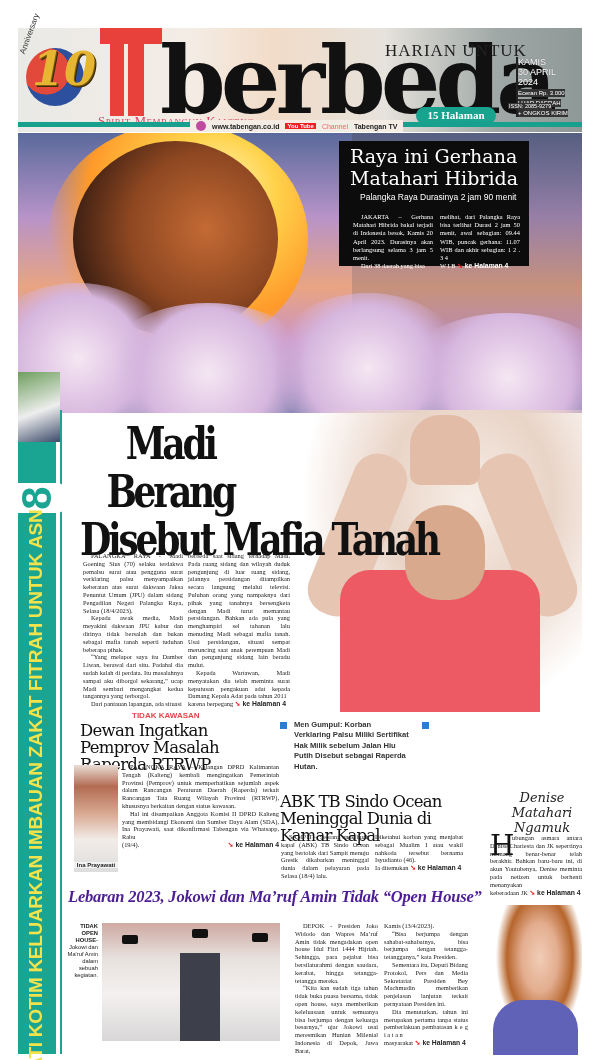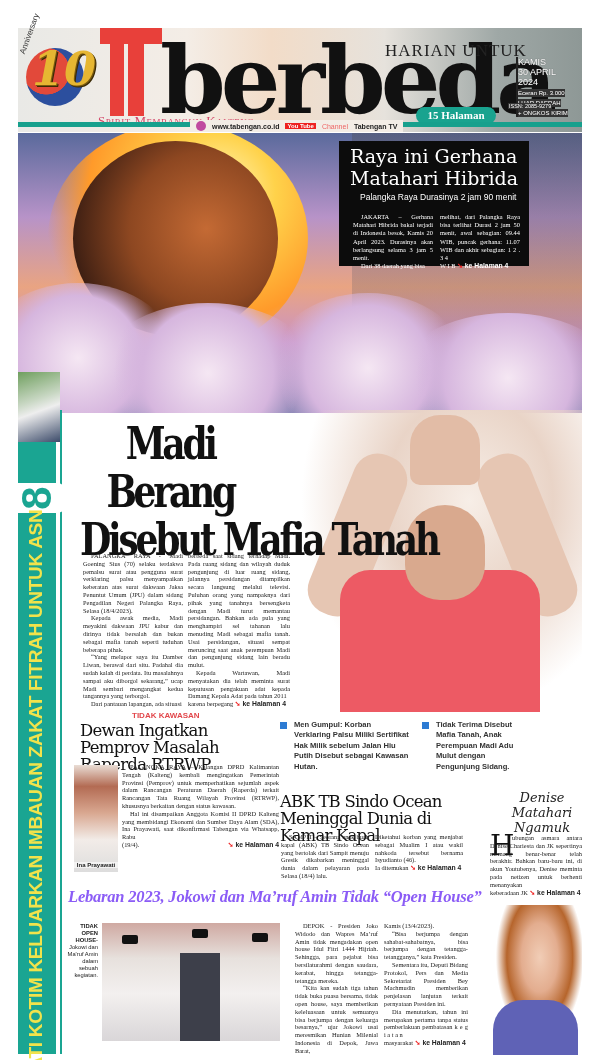--- a/index.html
+++ b/index.html
@@ -63,21 +63,21 @@
 #inaphoto{left:74px;top:765px;width:44px;height:107px;background:linear-gradient(180deg,#e9ddd5 0,#b36b53 20%,#d9a891 45%,#f2ece8 70%,#ddd 100%)}
 #inacap{left:74px;top:862px;width:44px;font:bold 6px "Liberation Sans",sans-serif;color:#222;text-align:center;background:rgba(255,255,255,.6)}
 
 #abk-title{left:280px;top:793px;width:190px;font:16.5px "DejaVu Serif",serif;letter-spacing:-.8px;line-height:17px;color:#111}
 
 #denise-script{left:492px;top:790px;width:100px;font:italic 13px "DejaVu Serif",serif;color:#222;text-align:center;line-height:15px}
 #dropcap{left:490px;top:832px;font:28px "DejaVu Serif",serif;line-height:28px;color:#111}
 #denisephoto{left:488px;top:905px;width:94px;height:150px;background:radial-gradient(ellipse at 55% 35%,#f1cdb6 0,#e3ad8f 25%,#b6652c 45%,rgba(255,255,255,0) 60%)}
 #denisephoto .jacket{position:absolute;left:5px;top:95px;width:85px;height:55px;background:#5f62b6;border-radius:30px 30px 0 0}
 
-#lebaran-title{left:68px;top:887px;font:italic bold 16.5px "Liberation Serif",serif;color:#8b5cf6;letter-spacing:-.2px}
+#lebaran-title{left:68px;top:887px;font:italic bold 16.5px "Liberation Serif",serif;color:#4c1d95;letter-spacing:-.2px}
 #jokophoto{left:102px;top:923px;width:178px;height:118px;background:linear-gradient(180deg,#cfa9a2 0,#e7e1dd 30%,#f3f0ef 60%,#d9d6d8 100%)}
 #jokophoto .suit{position:absolute;left:78px;top:30px;width:40px;height:88px;background:#3d3f4a}
 #jokophoto .cap{position:absolute;top:6px;width:16px;height:9px;background:#111;border-radius:2px}
 #jokocap{left:66px;top:923px;width:32px;font:5.8px "Liberation Sans",sans-serif;line-height:7px;color:#222;text-align:right}
 #jokocap b{font-weight:bold}
 </style>
 </head>
 <body>
 
 <div id="masthead" class="abs"></div>
@@ -154,22 +154,22 @@
   <p>PALANGKA RAYA - Madi Goening Sius (70) selaku terdakwa pemalsu surat atau pengguna surat verklaring palsu menyampaikan keberatan atas surat dakwaan Jaksa Penuntut Umum (JPU) dalam sidang Pengadilan Negeri Palangka Raya, Selasa (18/4/2023).</p>
   <p>Kepada awak media, Madi meyakini dakwaan JPU kabur dan dirinya tidak bersalah dan bukan sebagai mafia tanah seperti tuduhan beberapa pihak.</p>
   <p>“Yang melapor saya itu Damber Liwan, berawal dari situ. Padahal dia sudah kalah di perdata. Itu masalahnya sampai aku diborgol sekarang,” ucap Madi sembari mengangkat kedua tangannya yang terborgol.</p>
   <p>Dari pantauan lapangan, ada situasi</p>
 </div>
 <div class="bodytext" style="left:188px;top:552px;width:102px">
   <p style="text-indent:0">berbeda saat sidang terhadap Madi. Pada ruang sidang dan wilayah duduk pengunjung di luar ruang sidang, jalannya persidangan ditampilkan secara langsung melalui televisi. Puluhan orang yang nampaknya dari pihak yang tanahnya bersengketa dengan Madi turut memantau persidangan. Bahkan ada pula yang menghampiri sel tahanan lalu menuding Madi sebagai mafia tanah. Usai persidangan, situasi sempat meruncing saat anak perempuan Madi dan pengunjung sidang lain beradu mulut.</p>
   <p>Kepada Wartawan, Madi menyatakan dia telah meminta surat keputusan pengakuan adat kepada Damang Kepala Adat pada tahun 2011</p>
   <p style="text-indent:0"><span>karena berpegang</span> <span class="ke"><span class="arr">➘</span><span>ke Halaman 4</span></span></p>
 </div>
-<div id="bullet1" class="abs"><span class="sq"></span><span>Men Gumpul: Korban Verklaring Palsu Miliki Sertifikat Hak Milik sebelum Jalan Hiu Putih Disebut sebagai Kawasan Hutan.</span></div>
-<div id="bullet2" class="abs"><span class="sq"></span><span>Tidak Terima Disebut Mafia Tanah, Anak Perempuan Madi Adu Mulut dengan Pengunjung Sidang.</span></div>
+<div id="bullet1" class="abs"><span class="sq"></span><span>Men Gumpul: Korban Verklaring Palsu Miliki Sertifikat Hak Milik sebelum Jalan Hiu Putih Disebut sebagai Raperda Hutan.</span></div>
+<div id="bullet2" class="abs"><span class="sq"></span></div>
 
 <div id="kicker" class="abs">TIDAK KAWASAN</div>
 <div id="dewan-title" class="abs">Dewan Ingatkan Pemprov Masalah Raperda RTRWP</div>
 <div id="inaphoto" class="abs"></div>
 <div id="inacap" class="abs">Ina Prayawati</div>
 <div class="bodytext" style="left:122px;top:763px;width:157px">
   <p>PALANGKA RAYA – Kalangan DPRD Kalimantan Tengah (Kalteng) kembali mengingatkan Pemerintah Provinsi (Pemprov) untuk memperhatikan sejumlah aspek dalam Rancangan Peraturan Daerah (Raperda) terkait Rancangan Tata Ruang Wilayah Provinsi (RTRWP), khususnya berkaitan dengan status kawasan.</p>
   <p>Hal ini disampaikan Anggota Komisi II DPRD Kalteng yang membidangi Ekonomi dan Sumber Daya Alam (SDA), Ina Prayawati, saat dikonfirmasi Tabengan via Whatsapp, Rabu</p>
   <p style="text-indent:0;display:flex;justify-content:space-between">
       <span>(19/4).</span>

